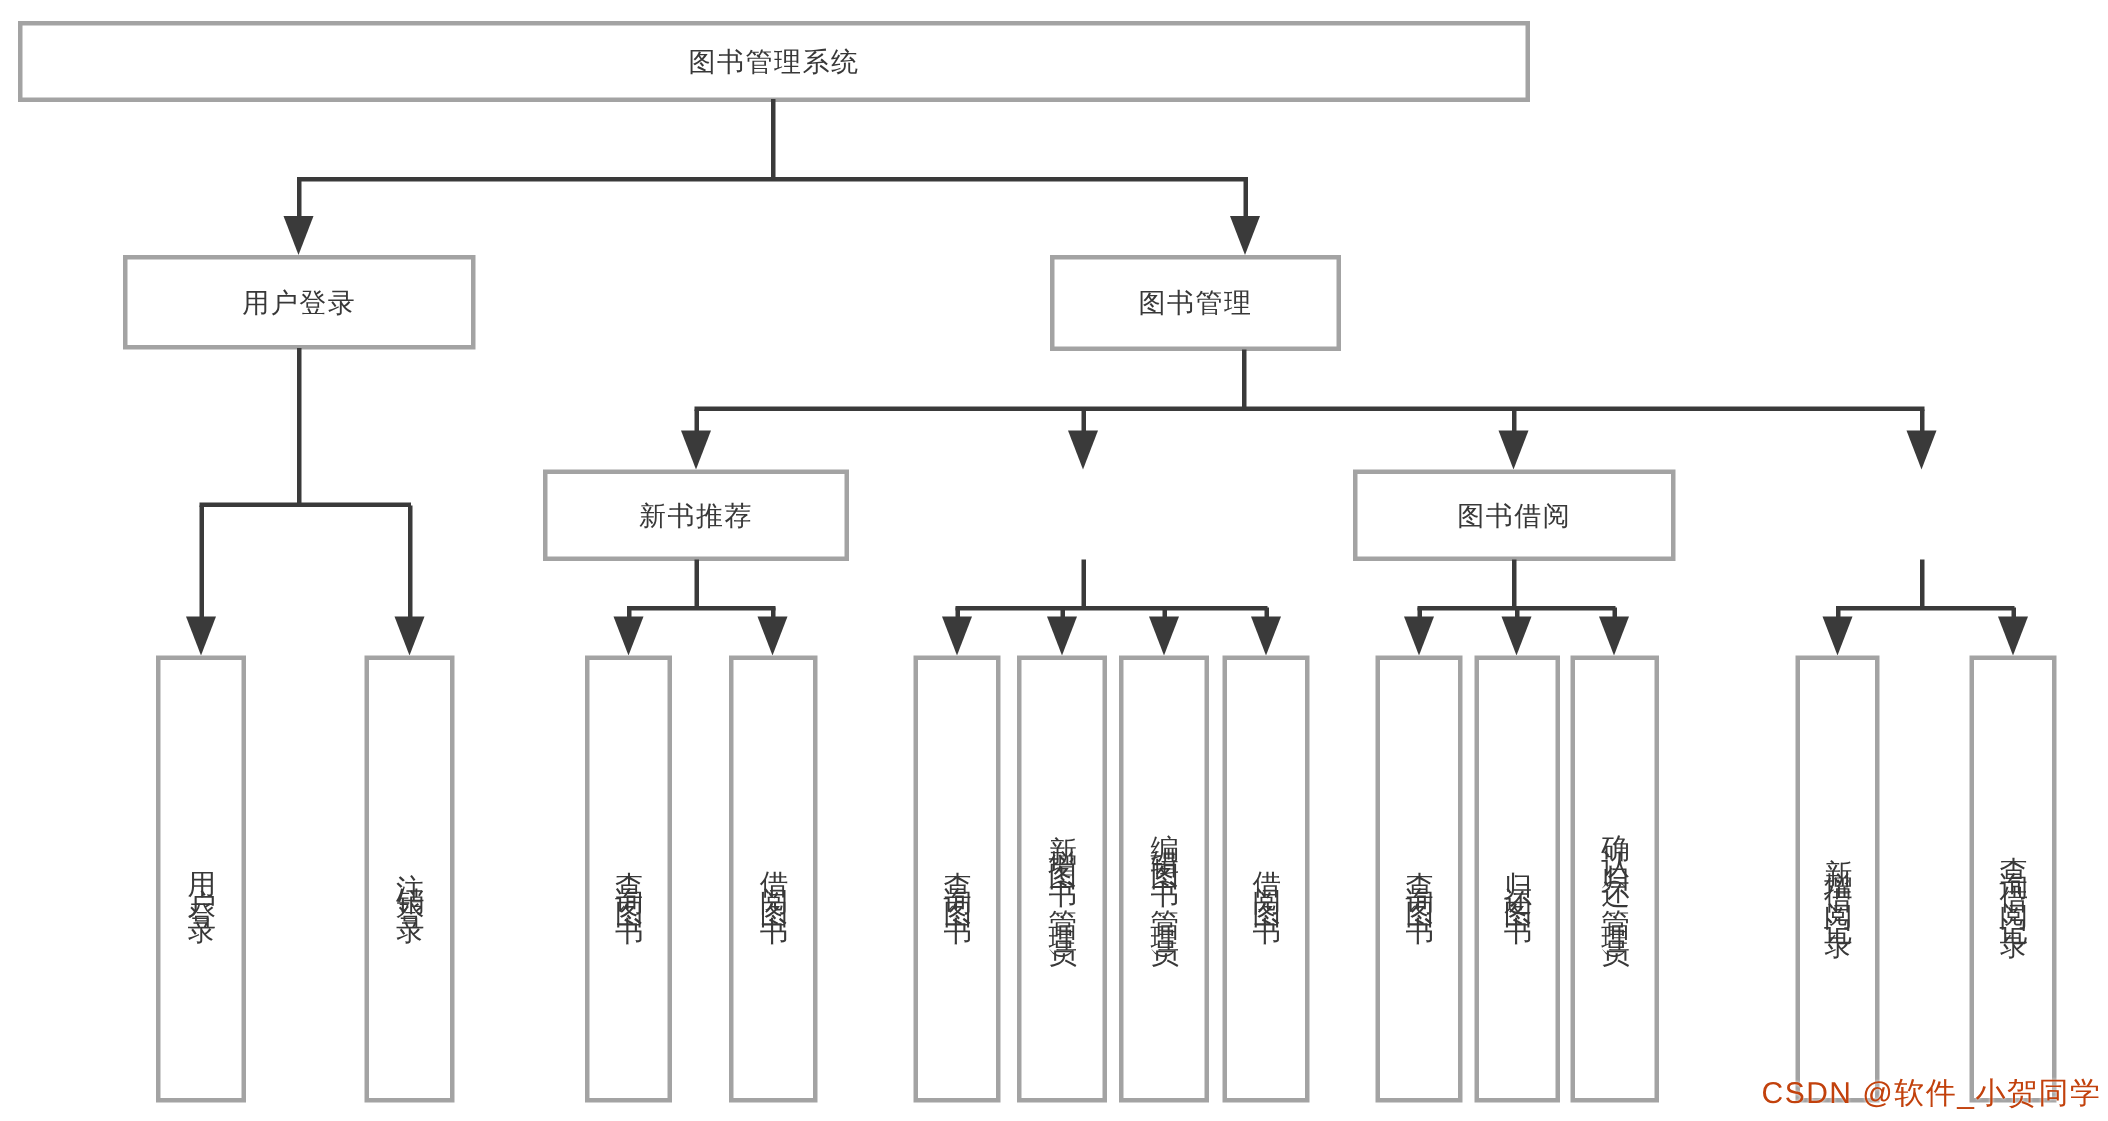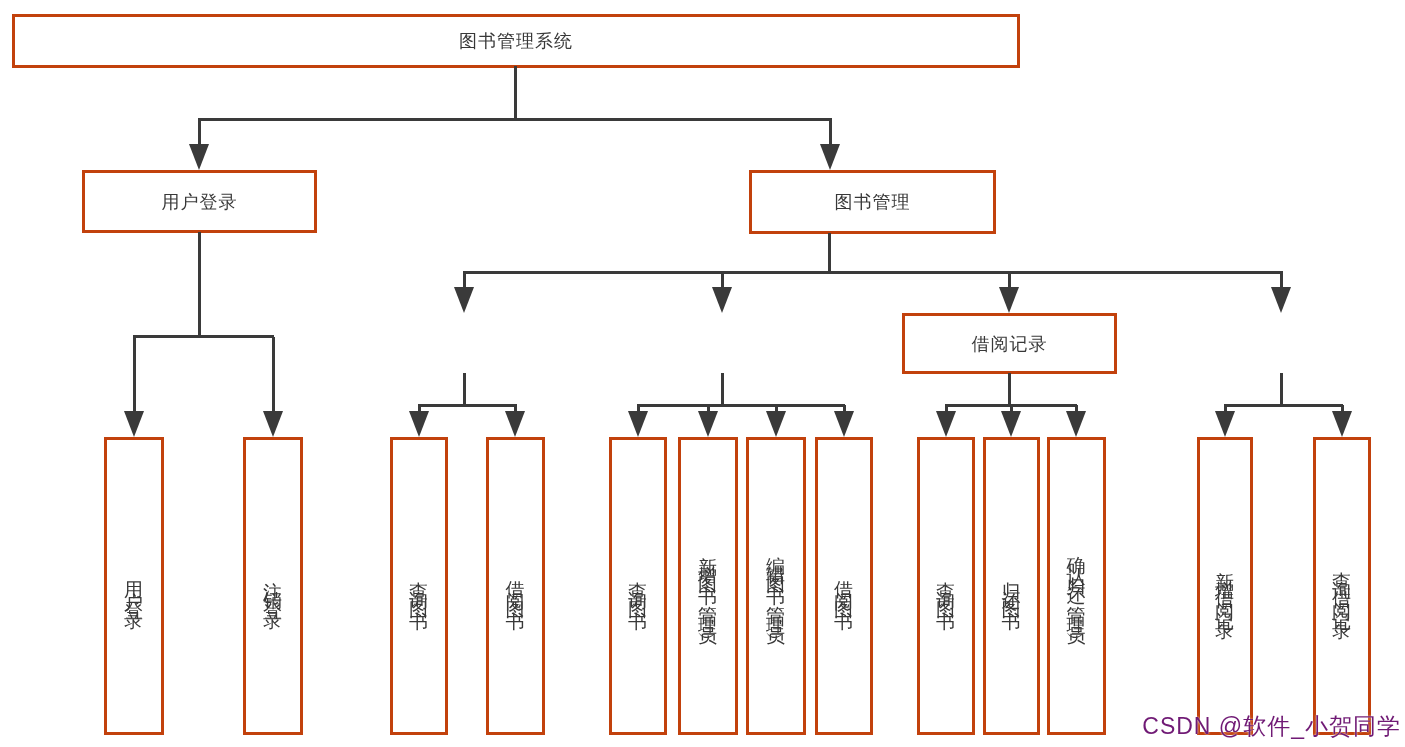--- a/index.html
+++ b/index.html
@@ -2,39 +2,39 @@
 <html><head>
 <meta charset="utf-8">
 <style>
   html,body { margin:0; padding:0; background:#ffffff; }
   #stage {
     position:relative; width:1405px; height:747px; background:#ffffff;
     font-family:"Liberation Sans","DejaVu Sans",sans-serif; overflow:hidden;
   }
   .box {
     position:absolute; box-sizing:border-box;
-    border:3px solid #c2410c; background:#ffffff;
+    border:3px solid #a3a3a3; background:#ffffff;
     display:flex; align-items:center; justify-content:center;
     color:#383838; font-size:18px; letter-spacing:1px;
   }
   .vbox {
     writing-mode:vertical-rl; text-orientation:mixed;
     font-size:19px; letter-spacing:10px; line-height:1;
   }
   .hline, .vline { position:absolute; background:#3a3a3a; }
   .hline { height:3px; }
   .vline { width:3px; }
   .arrow {
     position:absolute; width:0; height:0;
     border-left:10px solid transparent; border-right:10px solid transparent;
     border-top:26px solid #3a3a3a;
   }
   .watermark {
     position:absolute; right:4px; bottom:5px;
-    font-size:23px; color:#701a75; letter-spacing:1px;
+    font-size:20px; color:#c2410c; letter-spacing:1px;
     text-shadow:0 0 2px #ffffff; z-index:5; white-space:nowrap;
   }
 </style>
 </head>
 <body>
 
 <div id="stage">
 
   <div class="box" style="left:12px;top:14px;width:1008px;height:54px">
     <span>图书管理系统</span>
@@ -43,21 +43,21 @@
   <div class="vline" style="left:514px;top:66px;height:54px"></div>
   <div class="hline" style="left:198px;top:118px;width:634px"></div>
   <div class="vline" style="left:198px;top:120px;height:28px"></div>
   <div class="arrow" style="left:189px;top:144px"></div>
   <div class="vline" style="left:829px;top:120px;height:28px"></div>
   <div class="arrow" style="left:820px;top:144px"></div>
 
   <div class="box" style="left:82px;top:170px;width:235px;height:63px">
     <span>用户登录</span>
   </div>
-  <div class="box" style="left:749px;top:170px;width:247px;height:64px">
+  <div class="box" style="left:700px;top:170px;width:194px;height:64px">
     <span>图书管理</span>
   </div>
 
   <div class="vline" style="left:198px;top:232px;height:105px"></div>
   <div class="hline" style="left:133px;top:335px;width:141px"></div>
   <div class="vline" style="left:133px;top:337px;height:78px"></div>
   <div class="arrow" style="left:124px;top:411px"></div>
   <div class="vline" style="left:272px;top:337px;height:78px"></div>
   <div class="arrow" style="left:263px;top:411px"></div>
 
@@ -65,22 +65,25 @@
   <div class="hline" style="left:463px;top:271px;width:820px"></div>
   <div class="vline" style="left:463px;top:273px;height:16px"></div>
   <div class="arrow" style="left:454px;top:287px"></div>
   <div class="vline" style="left:721px;top:273px;height:16px"></div>
   <div class="arrow" style="left:712px;top:287px"></div>
   <div class="vline" style="left:1008px;top:273px;height:16px"></div>
   <div class="arrow" style="left:999px;top:287px"></div>
   <div class="vline" style="left:1280px;top:273px;height:16px"></div>
   <div class="arrow" style="left:1271px;top:287px"></div>
 
+  <div class="box" style="left:362px;top:313px;width:204px;height:61px">
+    <span>新书推荐</span>
+  </div>
   <div class="box" style="left:902px;top:313px;width:215px;height:61px">
-    <span>借阅记录</span>
+    <span>图书借阅</span>
   </div>
 
   <div class="vline" style="left:463px;top:373px;height:33px"></div>
   <div class="hline" style="left:418px;top:404px;width:99px"></div>
   <div class="vline" style="left:418px;top:405px;height:10px"></div>
   <div class="arrow" style="left:409px;top:411px"></div>
   <div class="vline" style="left:514px;top:405px;height:10px"></div>
   <div class="arrow" style="left:505px;top:411px"></div>
 
   <div class="vline" style="left:721px;top:373px;height:33px"></div>

